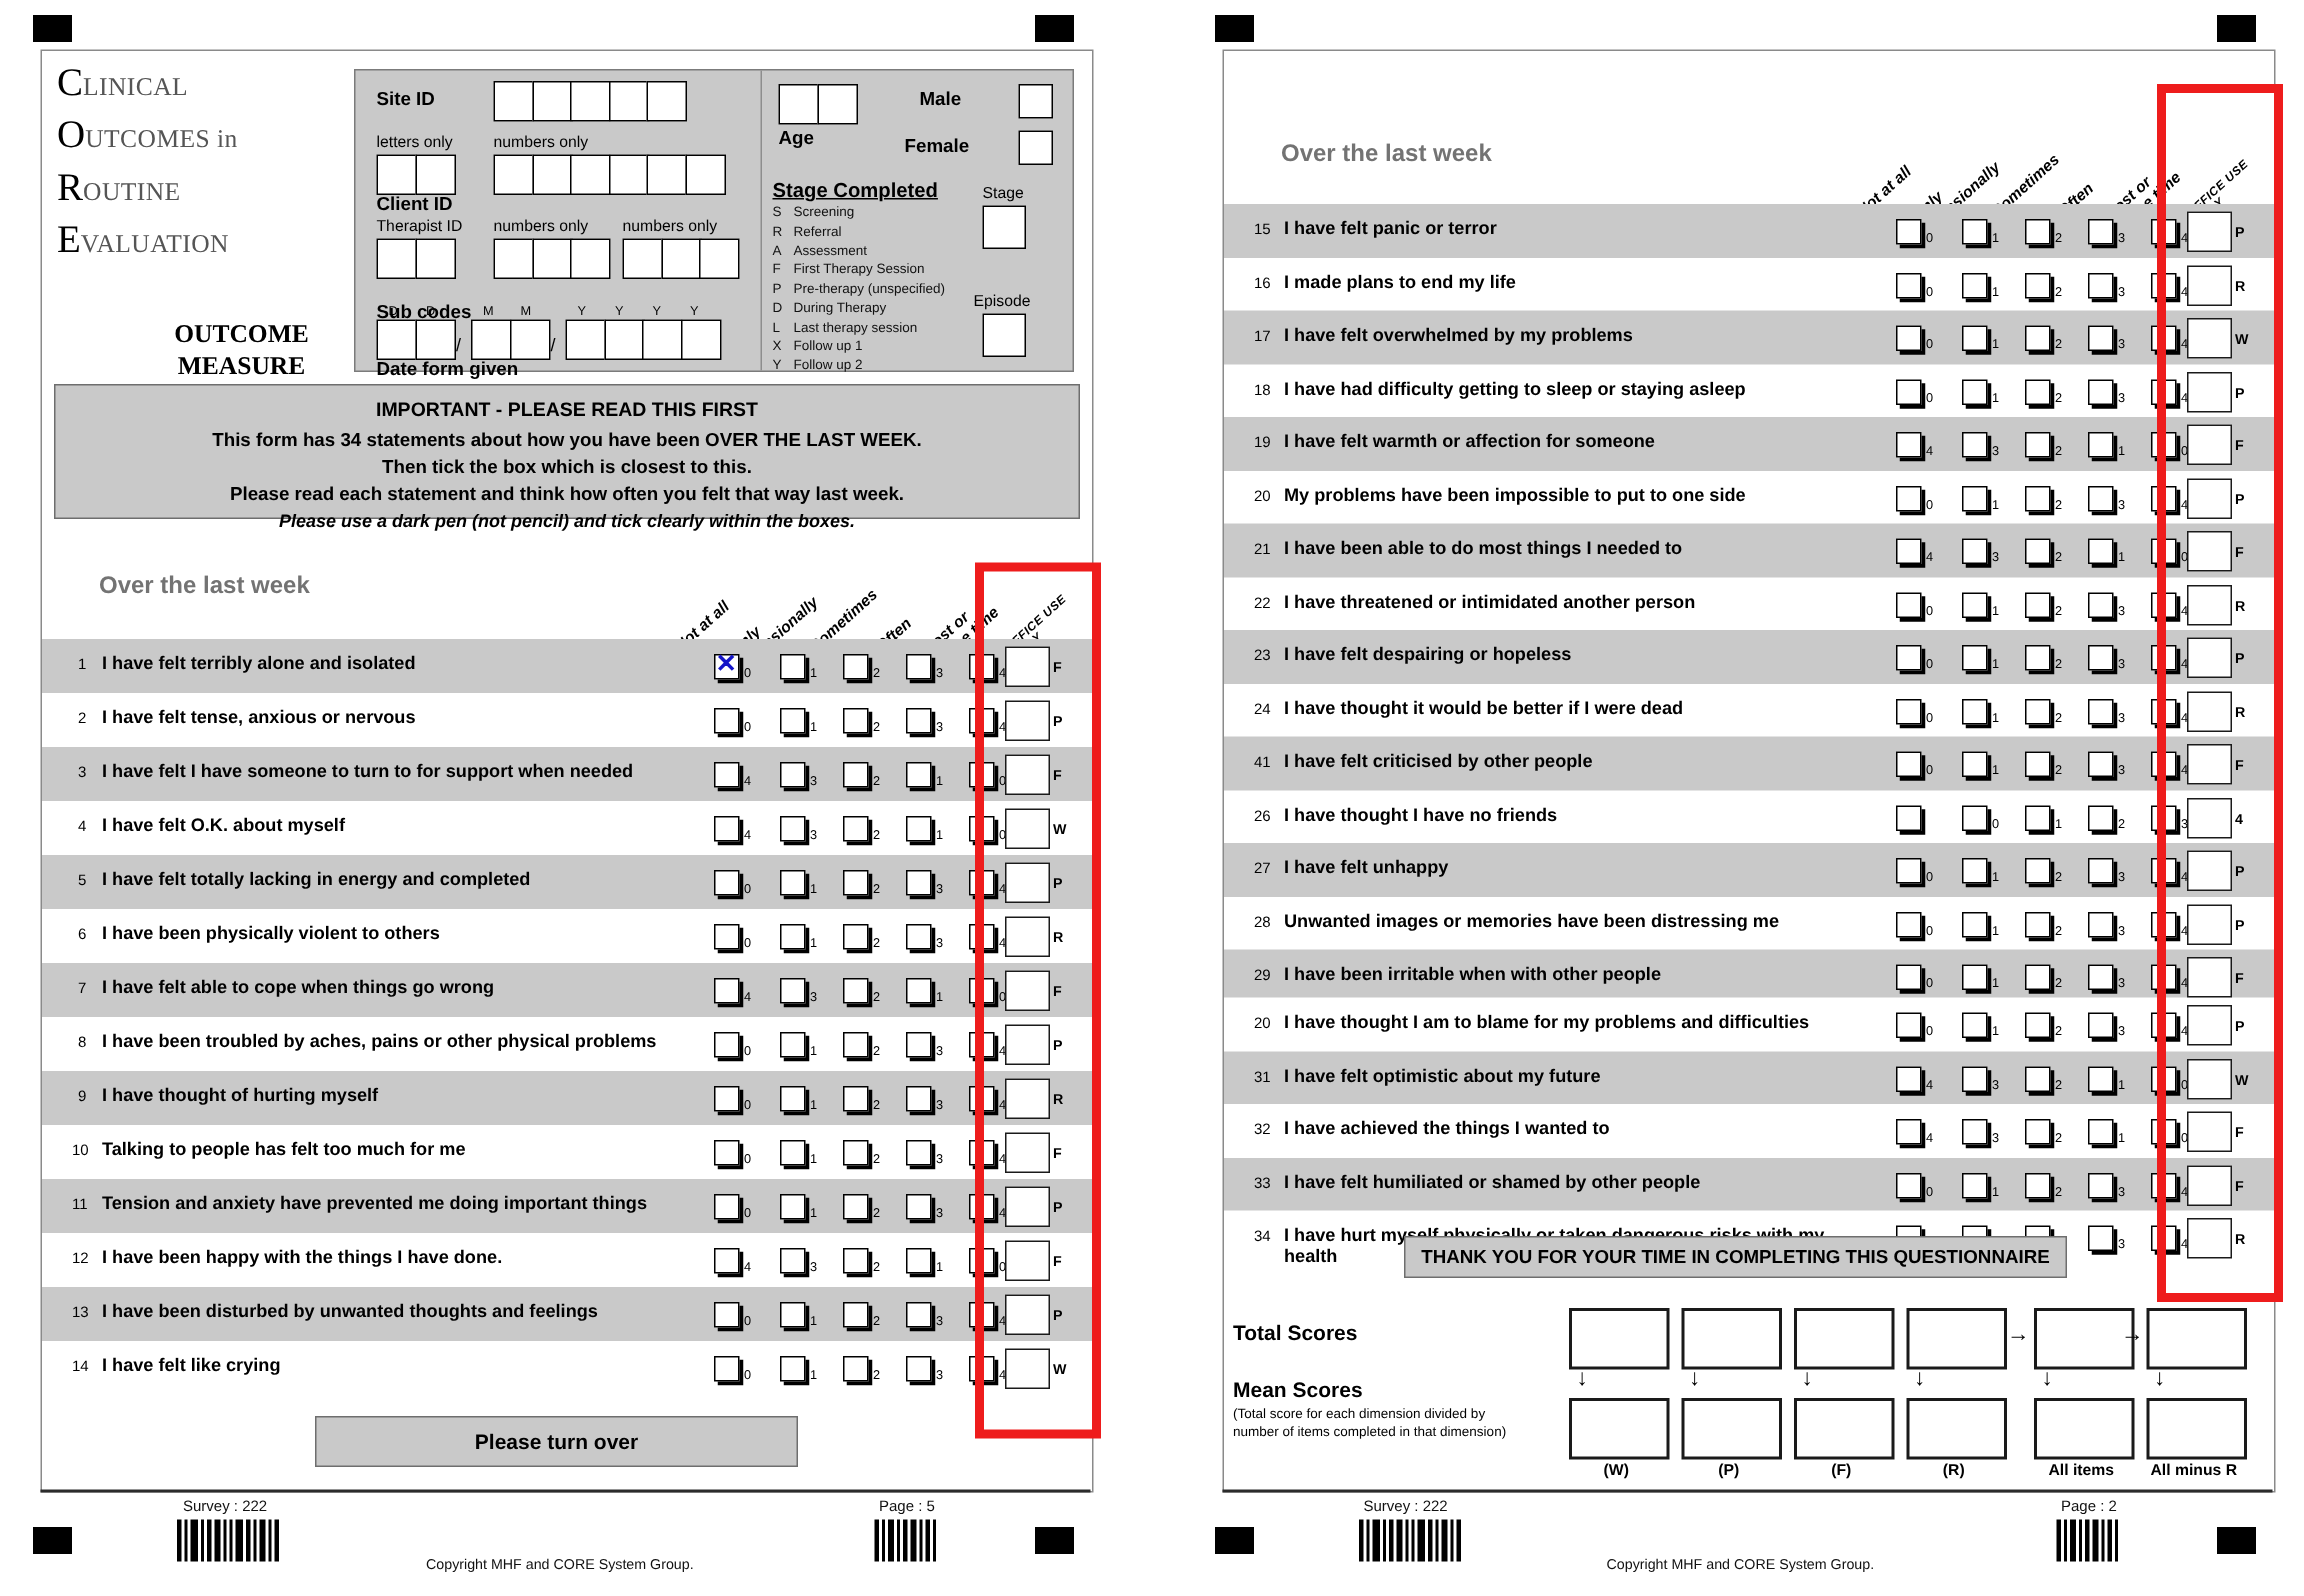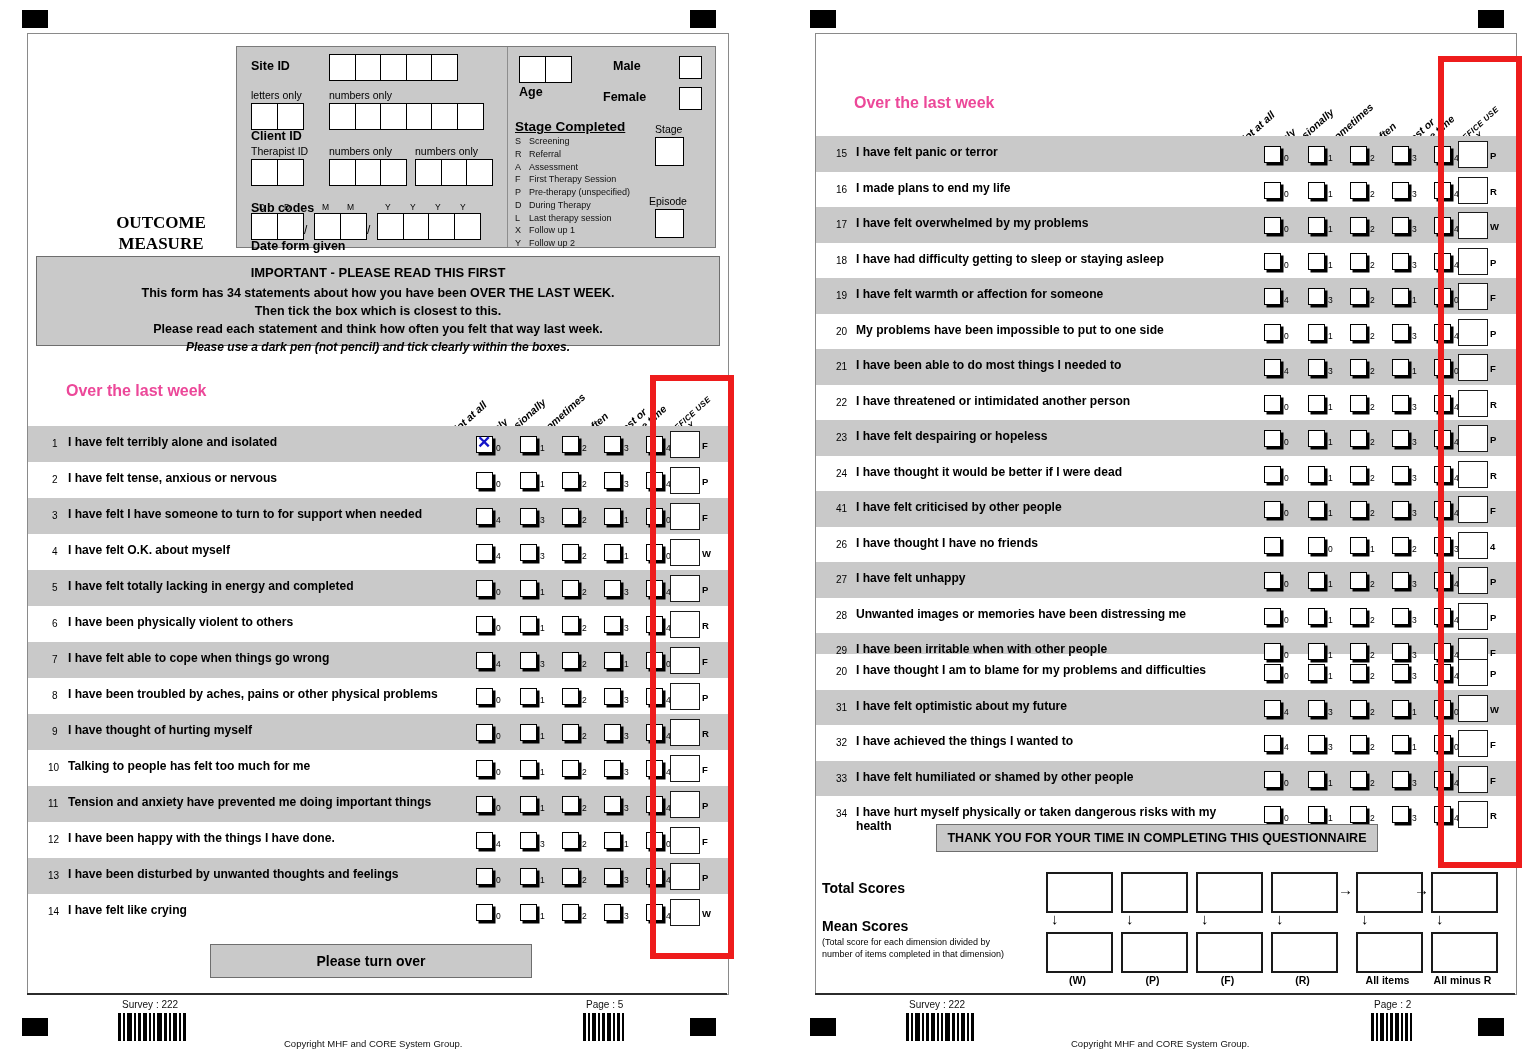--- a/index.html
+++ b/index.html
@@ -43,21 +43,21 @@
   .stagelist .k{display:inline-block;width:14px;}
 
   
   .important{position:absolute;left:8px;top:222px;width:682px;height:88px;background:#c9c9c9;border:1px solid #6e6e6e;
              text-align:center;color:#000;}
   .important .t1{font-weight:bold;font-size:13px;margin-top:8px;}
   .important .t2{font-weight:bold;font-size:12.5px;line-height:1.42;margin-top:5px;}
   .important .t3{font-style:italic;font-weight:bold;font-size:12px;margin-top:2px;}
 
   
-  .qhead{position:absolute;font-weight:bold;font-size:16px;color:#ec4899;}
+  .qhead{position:absolute;font-weight:bold;font-size:16px;color:#737373;}
   .rotlabels{position:absolute;height:62px;}
   .rot{position:absolute;transform:rotate(-42deg);transform-origin:left bottom;
        font-weight:bold;font-size:10.5px;font-style:italic;color:#000;white-space:nowrap;line-height:1.06;}
   .rot.office{font-size:8px;letter-spacing:.4px;}
 
   .qtable{position:absolute;}
   .qrow{position:relative;width:100%;}
   .qrow.alt{background:#c9c9c9;}
   .qnum{position:absolute;left:6px;font-size:10px;color:#000;}
   .qtext{position:absolute;font-weight:bold;font-size:12.1px;color:#000;line-height:1.18;}
@@ -97,20 +97,26 @@
 
 <div class="sheet left">
 
   <div class="regmark" style="left:22px;top:10px;"></div>
   <div class="regmark" style="left:690px;top:10px;"></div>
   <div class="regmark" style="left:22px;top:1018px;"></div>
   <div class="regmark" style="left:690px;top:1018px;"></div>
 
   <div class="page left">
 
+    <div class="logo">
+      <div class="ln"><span class="cap">C</span><span class="rest">LINICAL</span></div>
+      <div class="ln"><span class="cap">O</span><span class="rest">UTCOMES in</span></div>
+      <div class="ln"><span class="cap">R</span><span class="rest">OUTINE</span></div>
+      <div class="ln"><span class="cap">E</span><span class="rest">VALUATION</span></div>
+    </div>
     <div class="outcome">
       <div>OUTCOME</div>
       <div>MEASURE</div>
     </div>
 
     <div class="idbox">
       <div class="vsep"></div>
 
       <div class="lab" style="left:14px;top:12px;">Site ID</div>
       <div class="cells" style="left:92px;top:7px;">
@@ -740,21 +746,21 @@
           <div class="ansnum" style="left: 512px; top: 17px;">1</div>
           <div class="ansbox" style="left: 534px; top: 10px;"></div>
           <div class="ansnum" style="left: 554px; top: 17px;">2</div>
           <div class="ansbox" style="left: 576px; top: 10px;"></div>
           <div class="ansnum" style="left: 596px; top: 17px;">3</div>
           <div class="ansbox" style="left: 618px; top: 10px;"></div>
           <div class="ansnum" style="left: 638px; top: 17px;">4</div>
           <div class="obox" style="left: 642px; top: 5px;"></div>
           <div class="olet" style="left: 674px; top: 14px;">P</div>
         </div>
-        <div class="qrow alt" style="height: 21px;">
+        <div class="qrow alt" style="height: 32px;">
           <div class="qnum" style="top: 12px; left: 20px;">29</div>
           <div class="qtext" style="left: 40px; top: 9px; width: 390px;">I have been irritable when with other people</div>
           <div class="ansbox" style="left: 448px; top: 10px;"></div>
           <div class="ansnum" style="left: 468px; top: 17px;">0</div>
           <div class="ansbox" style="left: 492px; top: 10px;"></div>
           <div class="ansnum" style="left: 512px; top: 17px;">1</div>
           <div class="ansbox" style="left: 534px; top: 10px;"></div>
           <div class="ansnum" style="left: 554px; top: 17px;">2</div>
           <div class="ansbox" style="left: 576px; top: 10px;"></div>
           <div class="ansnum" style="left: 596px; top: 17px;">3</div>

